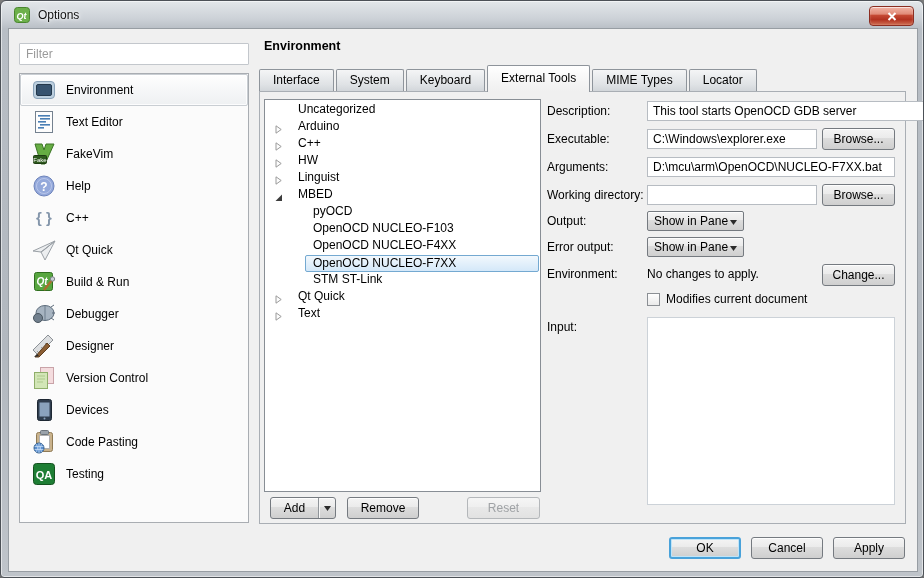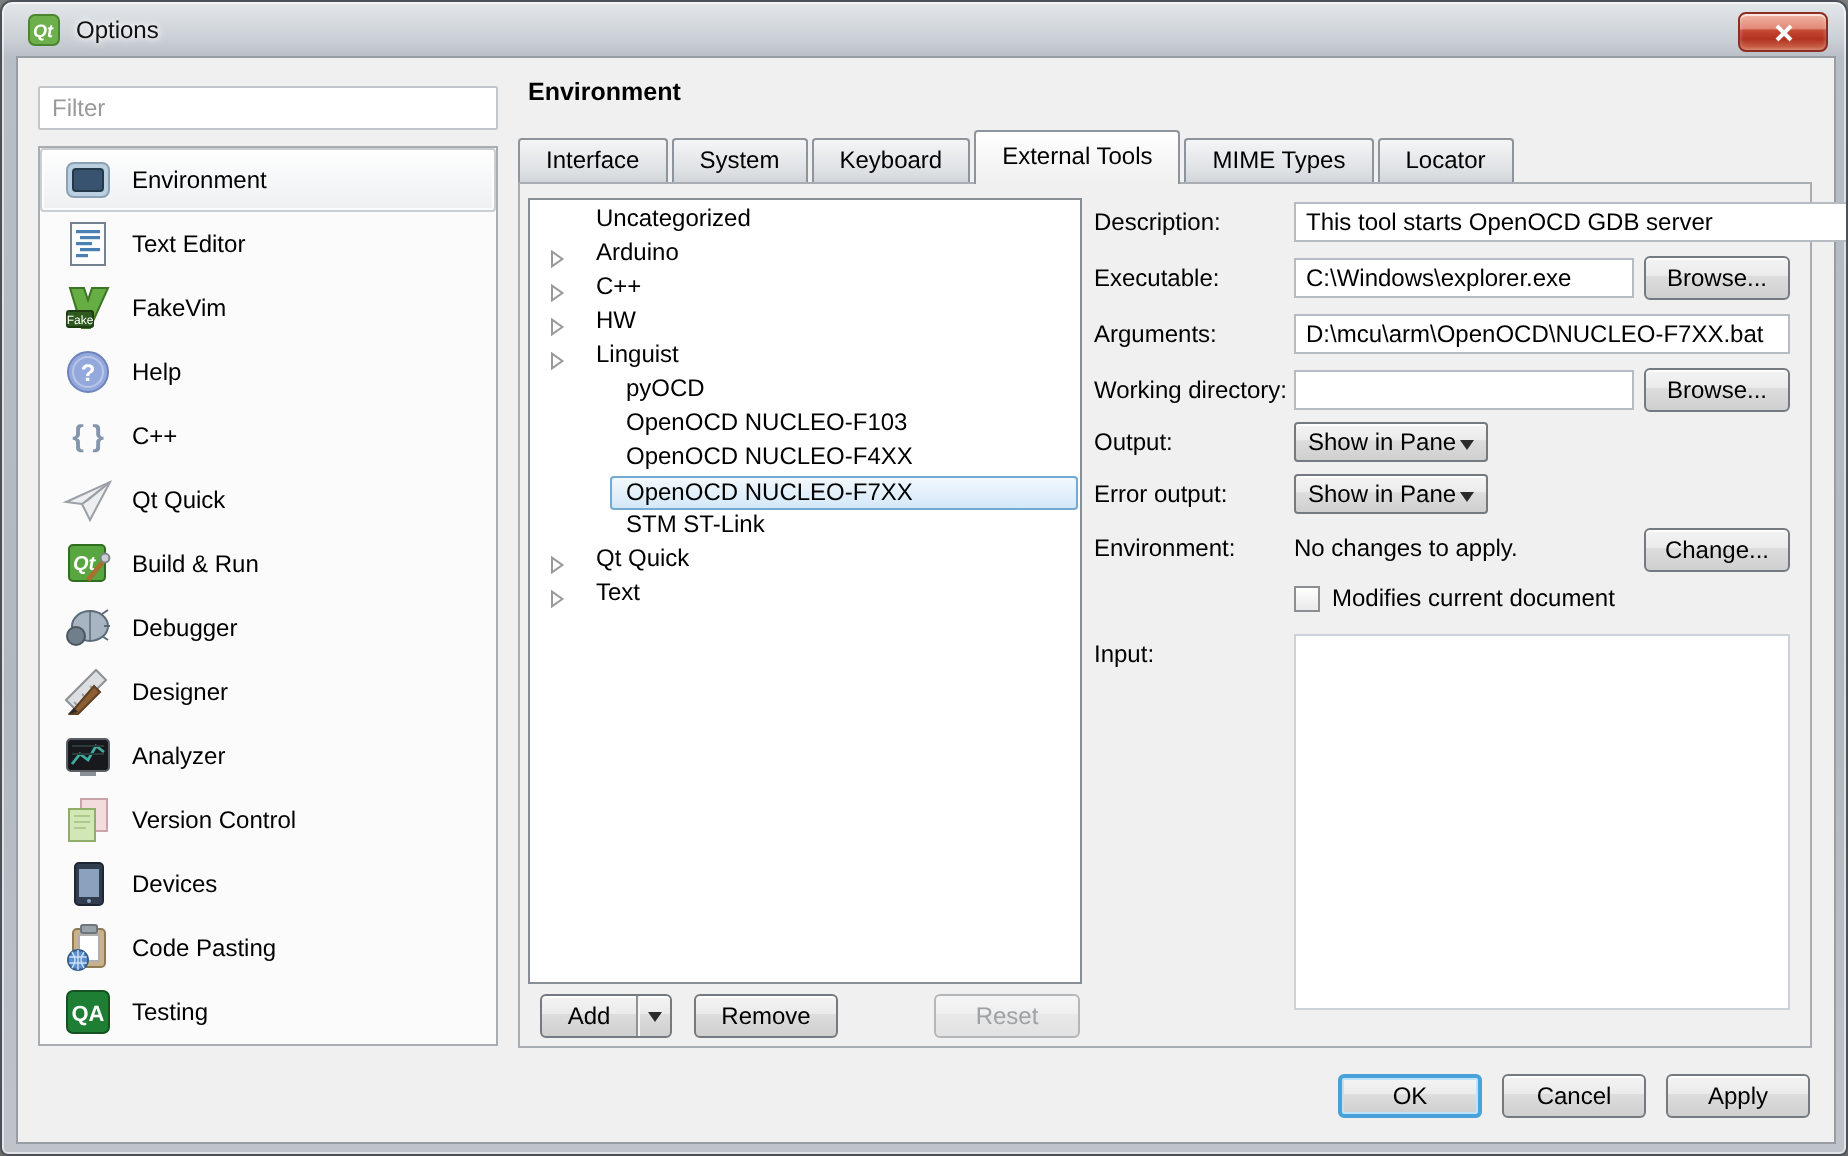--- a/index.html
+++ b/index.html
@@ -187,32 +187,20 @@
               <line x1="14" y1="10" x2="16" y2="12" stroke="#9aa0a5"></line>
               <path d="M4,24 L16,10 L19,13 L8,24 Z" fill="#8b5e34" stroke="#5f3f20"></path>
               <path d="M3,24 L6,21 L8,23 Z" fill="#2b2b2b"></path>
             </svg>
           </span>
           <span class="side-label">Designer</span>
         </div>
         <div class="side-item">
           <span class="side-icon">
             <svg width="26" height="26" viewBox="0 0 26 26">
-              <rect x="2.5" y="4.5" width="21" height="16" rx="2" fill="#17191d" stroke="#5a5f66"></rect>
-              <path d="M5,17 L9,12 L13,15 L17,8 L21,11" fill="none" stroke="#3fae9f" stroke-width="1.4"></path>
-              <line x1="5" y1="8" x2="21" y2="8" stroke="#2c3a3a"></line>
-              <line x1="5" y1="12" x2="21" y2="12" stroke="#2c3a3a"></line>
-              <rect x="9" y="21" width="8" height="2" fill="#8a9096"></rect>
-            </svg>
-          </span>
-          <span class="side-label">Analyzer</span>
-        </div>
-        <div class="side-item">
-          <span class="side-icon">
-            <svg width="26" height="26" viewBox="0 0 26 26">
               <rect x="9.5" y="2.5" width="13" height="16" fill="#f4dcde" stroke="#c9a3a8"></rect>
               <rect x="3.5" y="7.5" width="13" height="16" fill="#d2e6b6" stroke="#8fae6a"></rect>
               <line x1="6" y1="11" x2="14" y2="11" stroke="#aec98c"></line>
               <line x1="6" y1="14" x2="14" y2="14" stroke="#aec98c"></line>
               <line x1="6" y1="17" x2="12" y2="17" stroke="#aec98c"></line>
             </svg>
           </span>
           <span class="side-label">Version Control</span>
         </div>
         <div class="side-item">
@@ -280,20 +268,26 @@
                 <path d="M2,0.8 L7.2,4.5 L2,8.2 Z" fill="#fdfdfd" stroke="#9a9a9a"></path>
               </svg></span>
             <span class="t-label">HW</span>
           </div>
           <div class="tree-row lvl0">
             <span class="twisty"><svg width="9" height="9" viewBox="0 0 9 9">
                 <path d="M2,0.8 L7.2,4.5 L2,8.2 Z" fill="#fdfdfd" stroke="#9a9a9a"></path>
               </svg></span>
             <span class="t-label">Linguist</span>
           </div>
+          <div class="tree-row lvl0">
+            <span class="twisty"><svg width="9" height="9" viewBox="0 0 9 9">
+                <polygon points="8,1.5 8,8 1.5,8" fill="#3c3c3c"></polygon>
+              </svg></span>
+            <span class="t-label">MBED</span>
+          </div>
           <div class="tree-row lvl1">
             <span class="t-label">pyOCD</span>
           </div>
           <div class="tree-row lvl1">
             <span class="t-label">OpenOCD NUCLEO-F103</span>
           </div>
           <div class="tree-row lvl1">
             <span class="t-label">OpenOCD NUCLEO-F4XX</span>
           </div>
           <div class="tree-row lvl1">

